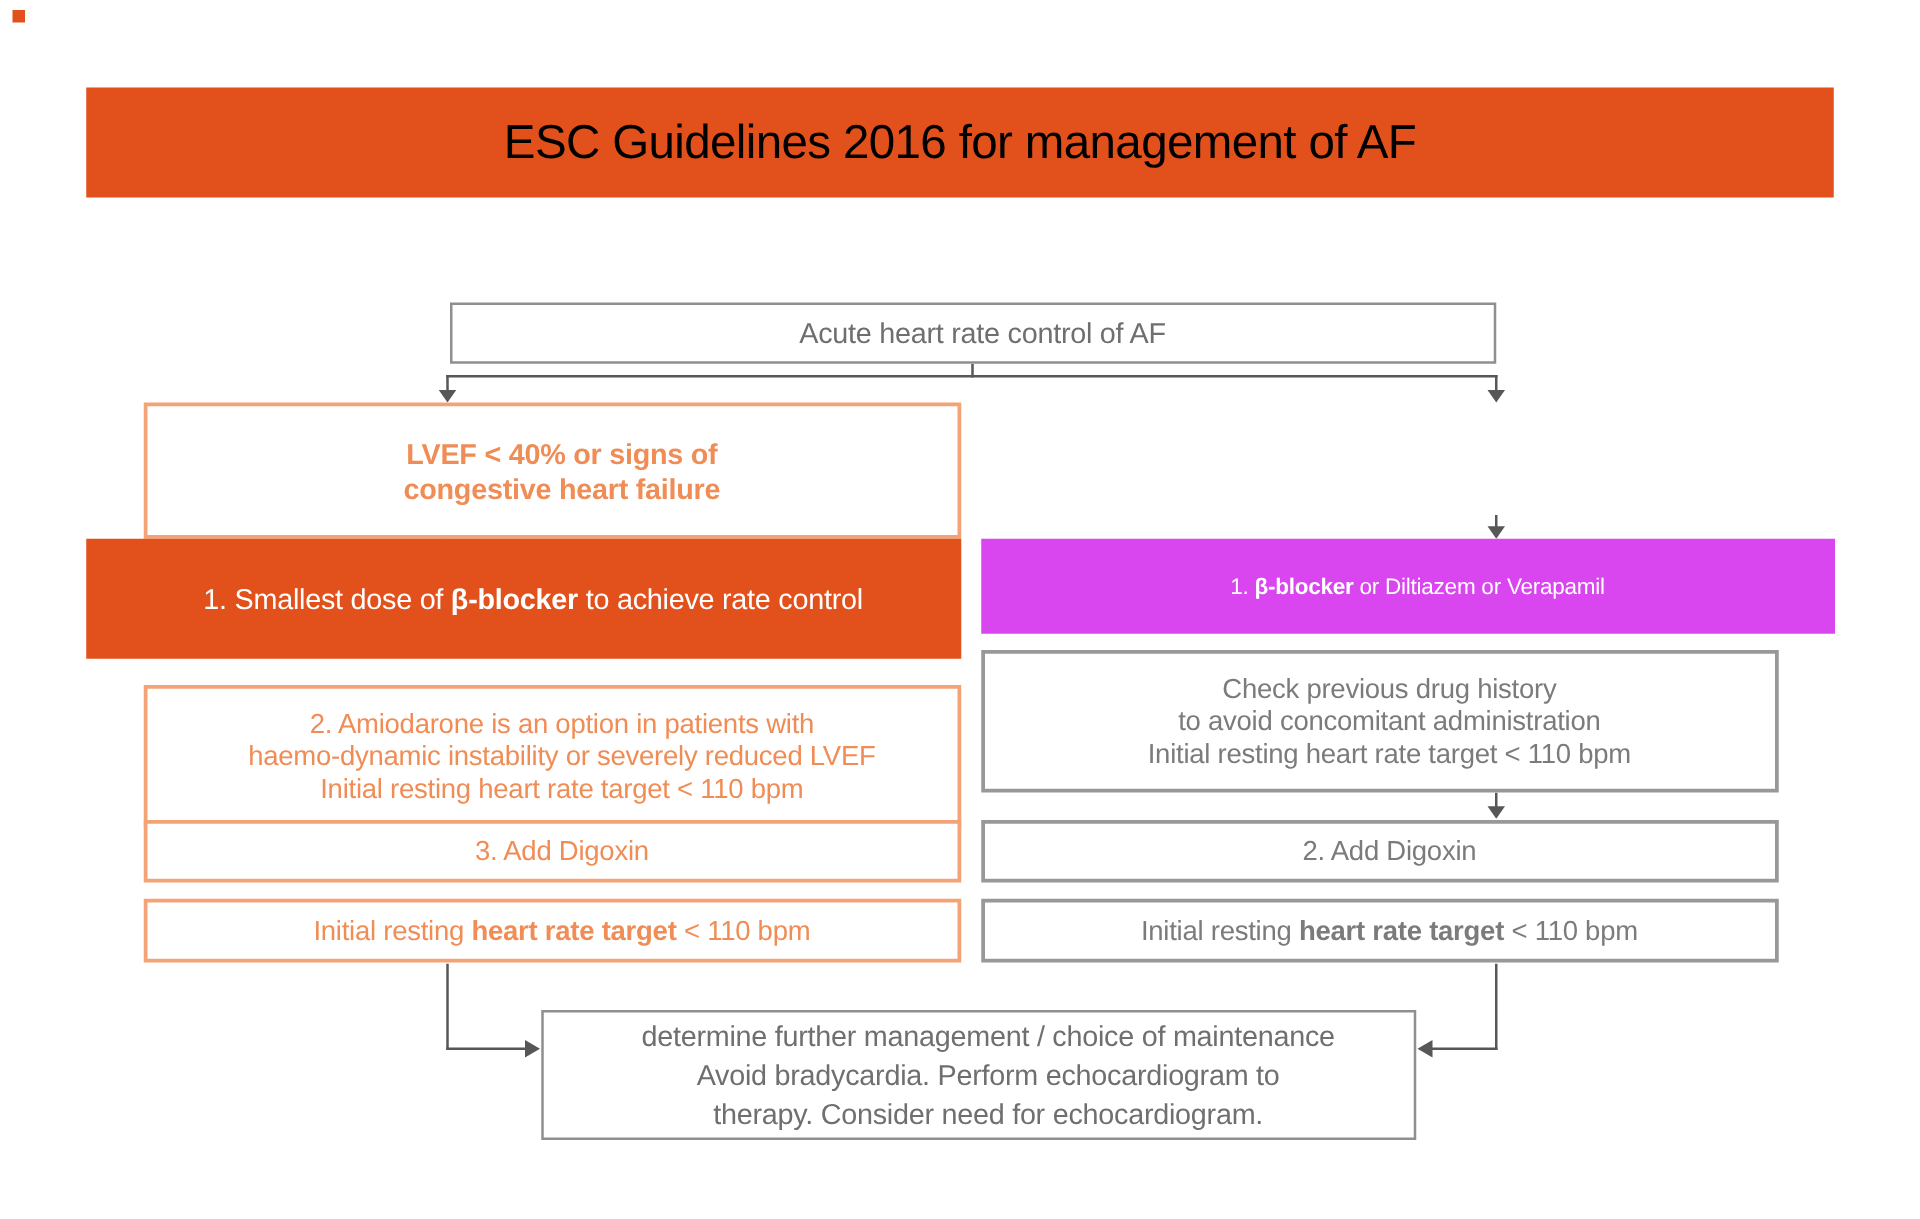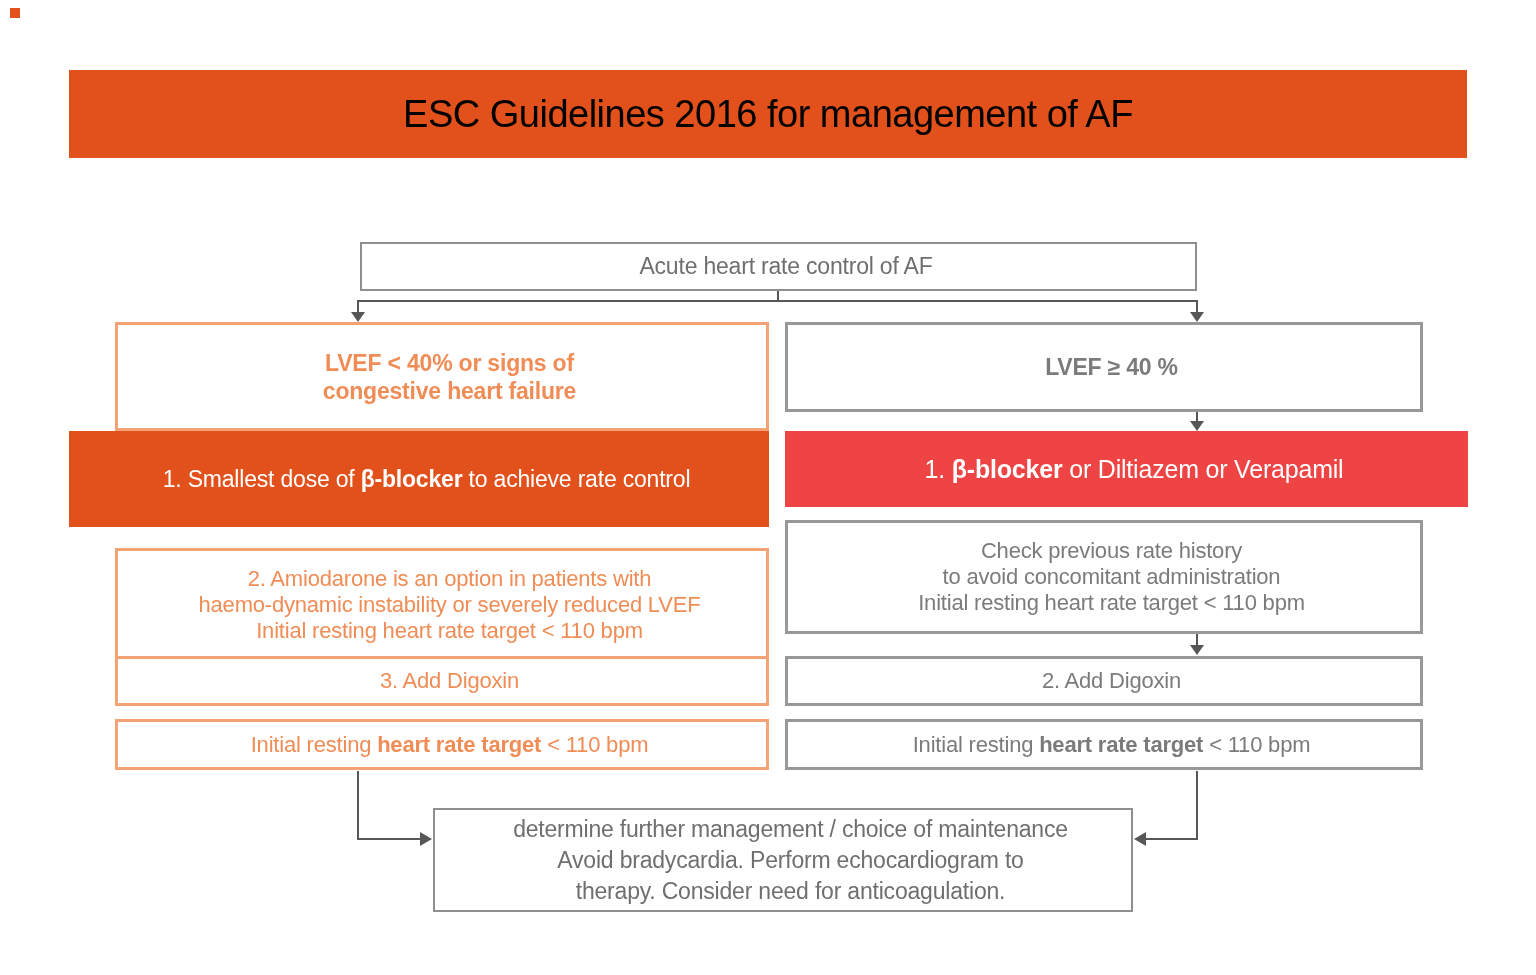--- a/index.html
+++ b/index.html
@@ -24,22 +24,22 @@
            color:#ffffff;font-size:23px;letter-spacing:-0.2px;}
   .l-step2{left:115px;top:548px;width:654px;height:114px;border:3px solid #F3A376;
            color:#F08C55;font-size:22px;line-height:26px;letter-spacing:-0.2px;}
   .l-step3{left:115px;top:656px;width:654px;height:50px;border:3px solid #F3A376;
            color:#F08C55;font-size:22px;letter-spacing:-0.2px;}
   .l-target{left:115px;top:719px;width:654px;height:51px;border:3px solid #F3A376;
            color:#F08C55;font-size:22px;letter-spacing:-0.2px;}
   
   .r-header{left:785px;top:322px;width:638px;height:90px;border:3px solid #989898;
             color:#7B7B7B;font-weight:bold;font-size:23px;letter-spacing:-0.2px;}
-  .r-step1{left:785px;top:431px;width:683px;height:76px;background:#ef4444;border:none;
-           color:#ffffff;font-size:25px;letter-spacing:-0.2px;}
+  .r-step1{left:785px;top:431px;width:683px;height:76px;background:#d946ef;border:none;
+           color:#ffffff;font-size:18px;letter-spacing:-0.2px;}
   .r-step2{left:785px;top:520px;width:638px;height:114px;border:3px solid #989898;
            color:#7B7B7B;font-size:22px;line-height:26px;letter-spacing:-0.2px;}
   .r-step3{left:785px;top:656px;width:638px;height:50px;border:3px solid #989898;
            color:#7B7B7B;font-size:22px;letter-spacing:-0.2px;}
   .r-target{left:785px;top:719px;width:638px;height:51px;border:3px solid #989898;
            color:#7B7B7B;font-size:22px;letter-spacing:-0.2px;}
   .footer-box{left:433px;top:808px;width:700px;height:104px;border:2px solid #8F8F8F;
            color:#6F6F6F;font-size:23px;line-height:31px;letter-spacing:-0.2px;}
   .connectors{position:absolute;left:0;top:0;pointer-events:none;}
   .connectors line{stroke:#575757;stroke-width:2;}
@@ -105,41 +105,38 @@
   </div>
 
   <div class="box l-step3">
     <span>3. Add Digoxin</span>
   </div>
 
   <div class="box l-target">
     <div><span>Initial resting </span><b>heart rate target</b><span> &lt; 110 bpm</span></div>
   </div>
 
-  <div class="box r-header">
-    <span>LVEF ≥ 40 %</span>
-  </div>
 
   <div class="box r-step1">
     <div><span>1. </span><b>β-blocker</b><span> or Diltiazem or Verapamil</span></div>
   </div>
 
   <div class="box r-step2">
-    <div>Check previous rate history</div>
+    <div>Check previous drug history</div>
     <div>to avoid concomitant administration</div>
     <div>Initial resting heart rate target &lt; 110 bpm</div>
   </div>
 
   <div class="box r-step3">
     <span>2. Add Digoxin</span>
   </div>
 
   <div class="box r-target">
     <div><span>Initial resting </span><b>heart rate target</b><span> &lt; 110 bpm</span></div>
   </div>
 
   <div class="box footer-box">
     <div>determine further management / choice of maintenance</div>
     <div>Avoid bradycardia. Perform echocardiogram to</div>
-    <div>therapy. Consider need for anticoagulation.</div>
+    <div>therapy. Consider need for echocardiogram.</div>
   </div>
 
 </div>
 
 </body></html>

